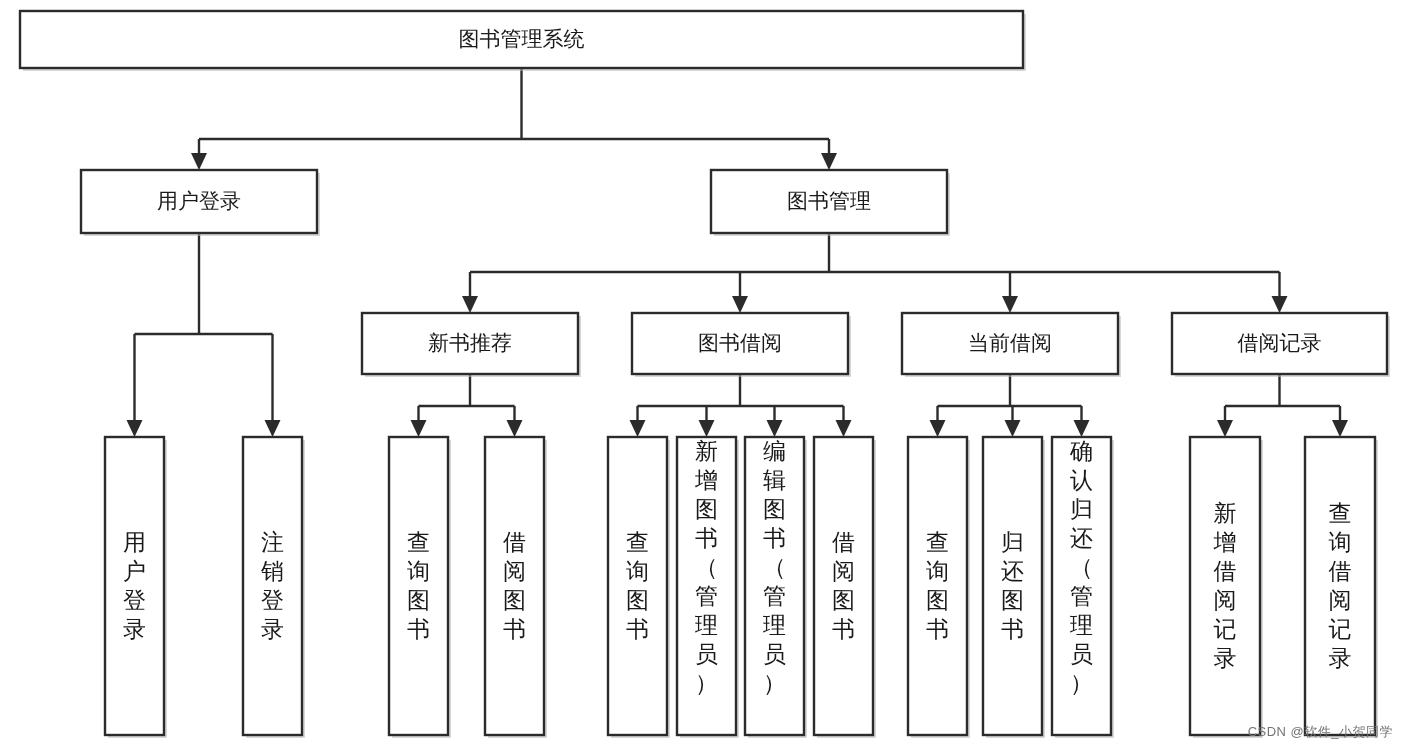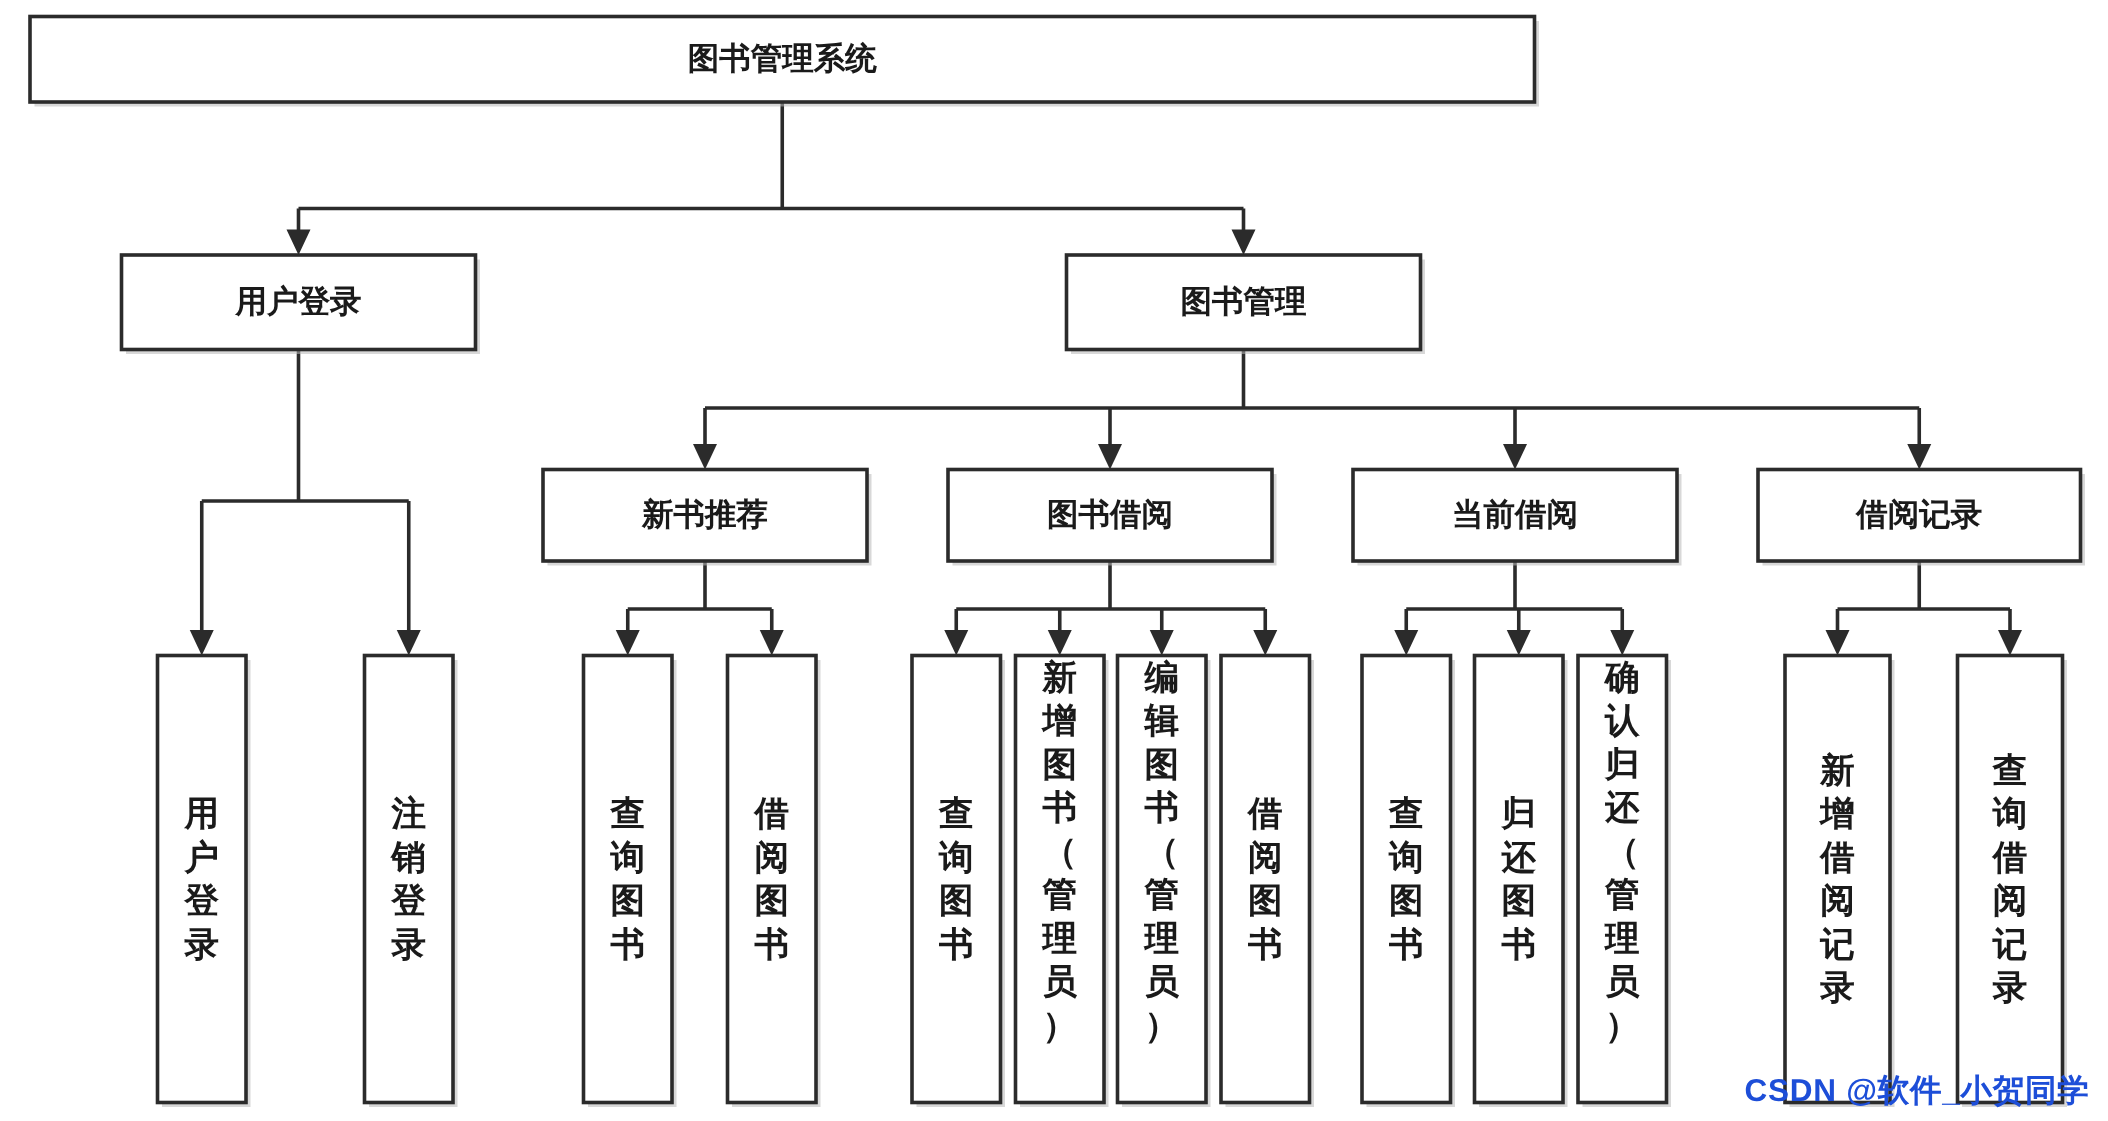--- a/index.html
+++ b/index.html
@@ -12,21 +12,20 @@
     width: 1405px;
     height: 747px;
     overflow: hidden;
     font-family: "Liberation Sans", "DejaVu Sans", sans-serif;
   }
   #diagram-root {
     position: relative;
     width: 1405px;
     height: 747px;
     background: #ffffff;
-    font-weight: bold;
   }
   svg.diagram-canvas {
     position: absolute;
     left: 0;
     top: 0;
     width: 1405px;
     height: 747px;
     display: block;
   }
   .node-box {
@@ -60,22 +59,22 @@
     fill: #1a1a1a;
     font-family: "Liberation Sans", "DejaVu Sans", sans-serif;
     font-size: 23px;
     text-anchor: middle;
   }
   .watermark {
     position: absolute;
     right: 12px;
     bottom: 6px;
     font-family: "Liberation Sans", "DejaVu Sans", sans-serif;
-    font-size: 21px;
-    color: #1d4ed8;
+    font-size: 13px;
+    color: #737373;
     white-space: nowrap;
     letter-spacing: 0.5px;
   }
 </style>
 </head>
 <body>
 
 <div id="diagram-root">
   <svg class="diagram-canvas" viewBox="0 0 1405 747">
     <g id="connector-layer">

